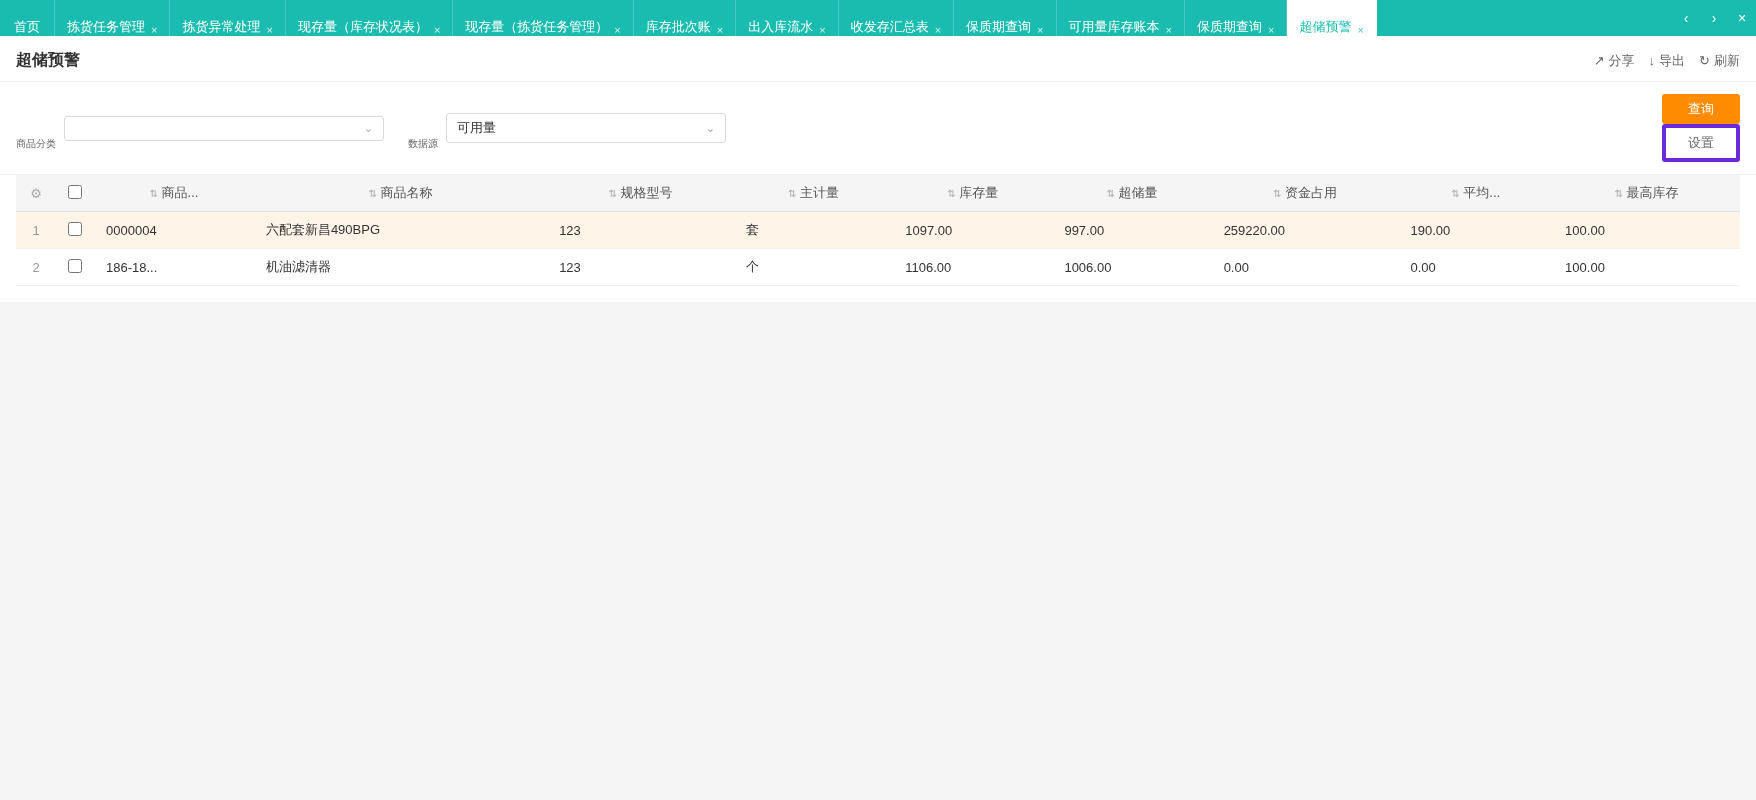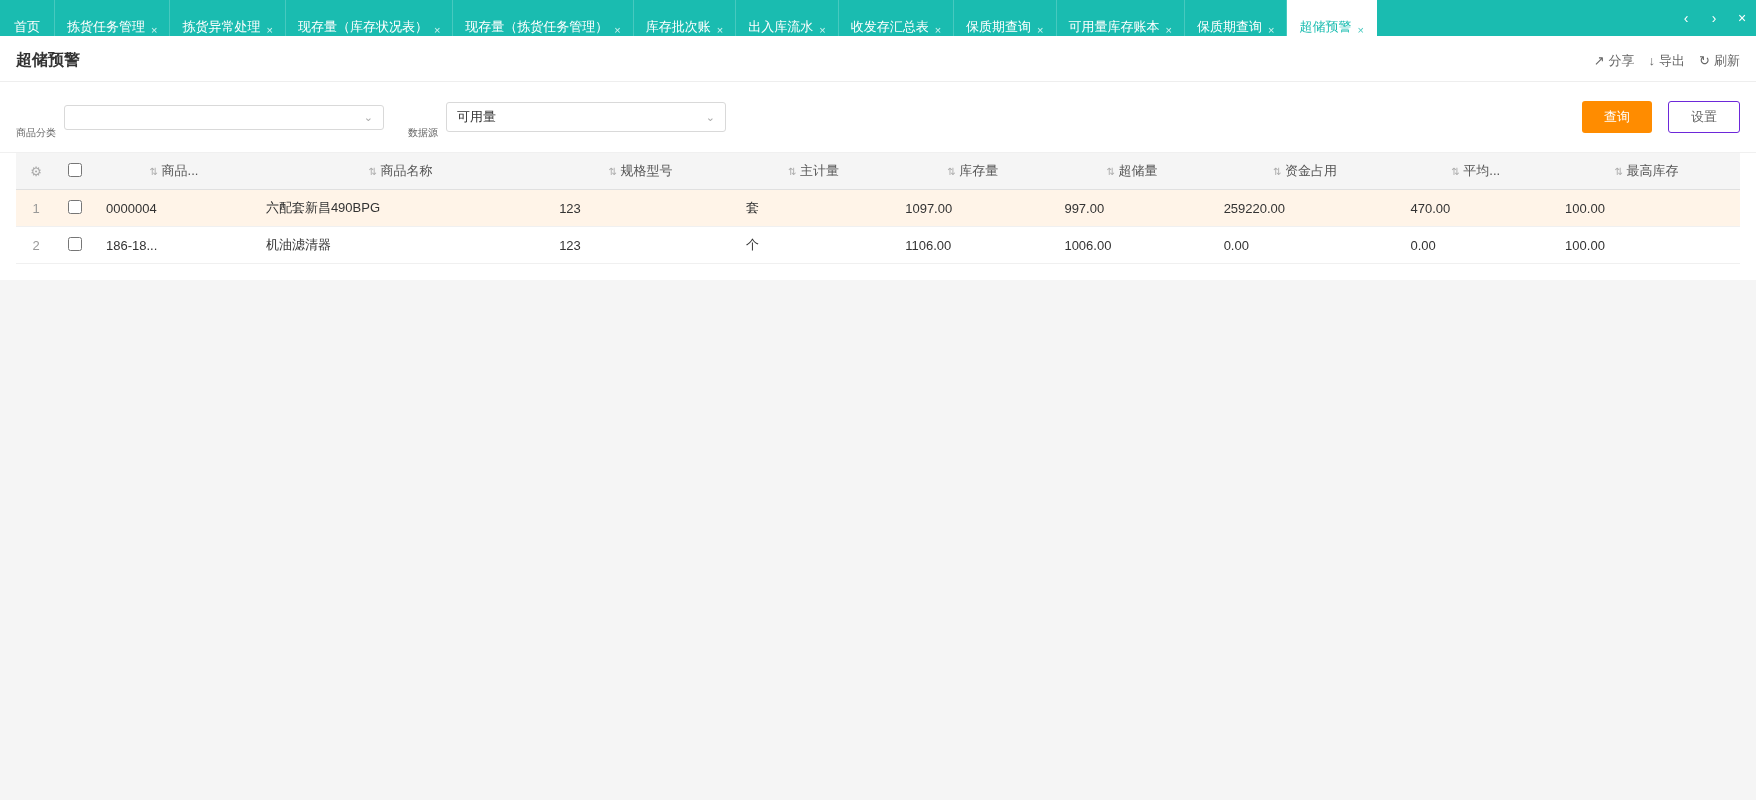--- a/index.html
+++ b/index.html
@@ -120,35 +120,36 @@
       background: #fff;
       justify-content: space-between;
     }
     .filter-select .chevron {
       color: #aaa;
       font-size: 11px;
     }
     .filter-btn-group {
       margin-left: auto;
       display: flex;
-      gap: 16px;
+      gap: 0;
+      flex-direction: column;
     }
     .btn-query {
       background: #ff8c00;
       color: #fff;
       border: none;
       padding: 6px 22px;
       border-radius: 3px;
       cursor: pointer;
       font-size: 13px;
     }
     .btn-settings {
       background: #fff;
       color: #666;
-      border: 1px solid #6d28d9;
+      border: 4px solid #6d28d9;
       padding: 6px 22px;
       border-radius: 3px;
       cursor: pointer;
       font-size: 13px;
     }
 
     
     .table-container {
       padding: 0 16px 16px 16px;
     }
@@ -350,21 +351,21 @@
       <td class="checkbox-col">
         <input type="checkbox" style="">
       </td>
       <td>0000004</td>
       <td>六配套新昌490BPG</td>
       <td>123</td>
       <td>套</td>
       <td>1097.00</td>
       <td>997.00</td>
       <td>259220.00</td>
-      <td>470.00</td>
+      <td>190.00</td>
       <td>100.00</td>
     </tr>
           <tr>
       <td class="row-num">2</td>
       <td class="checkbox-col">
         <input type="checkbox" style="">
       </td>
       <td>186-18...</td>
       <td>机油滤清器</td>
       <td>123</td>

